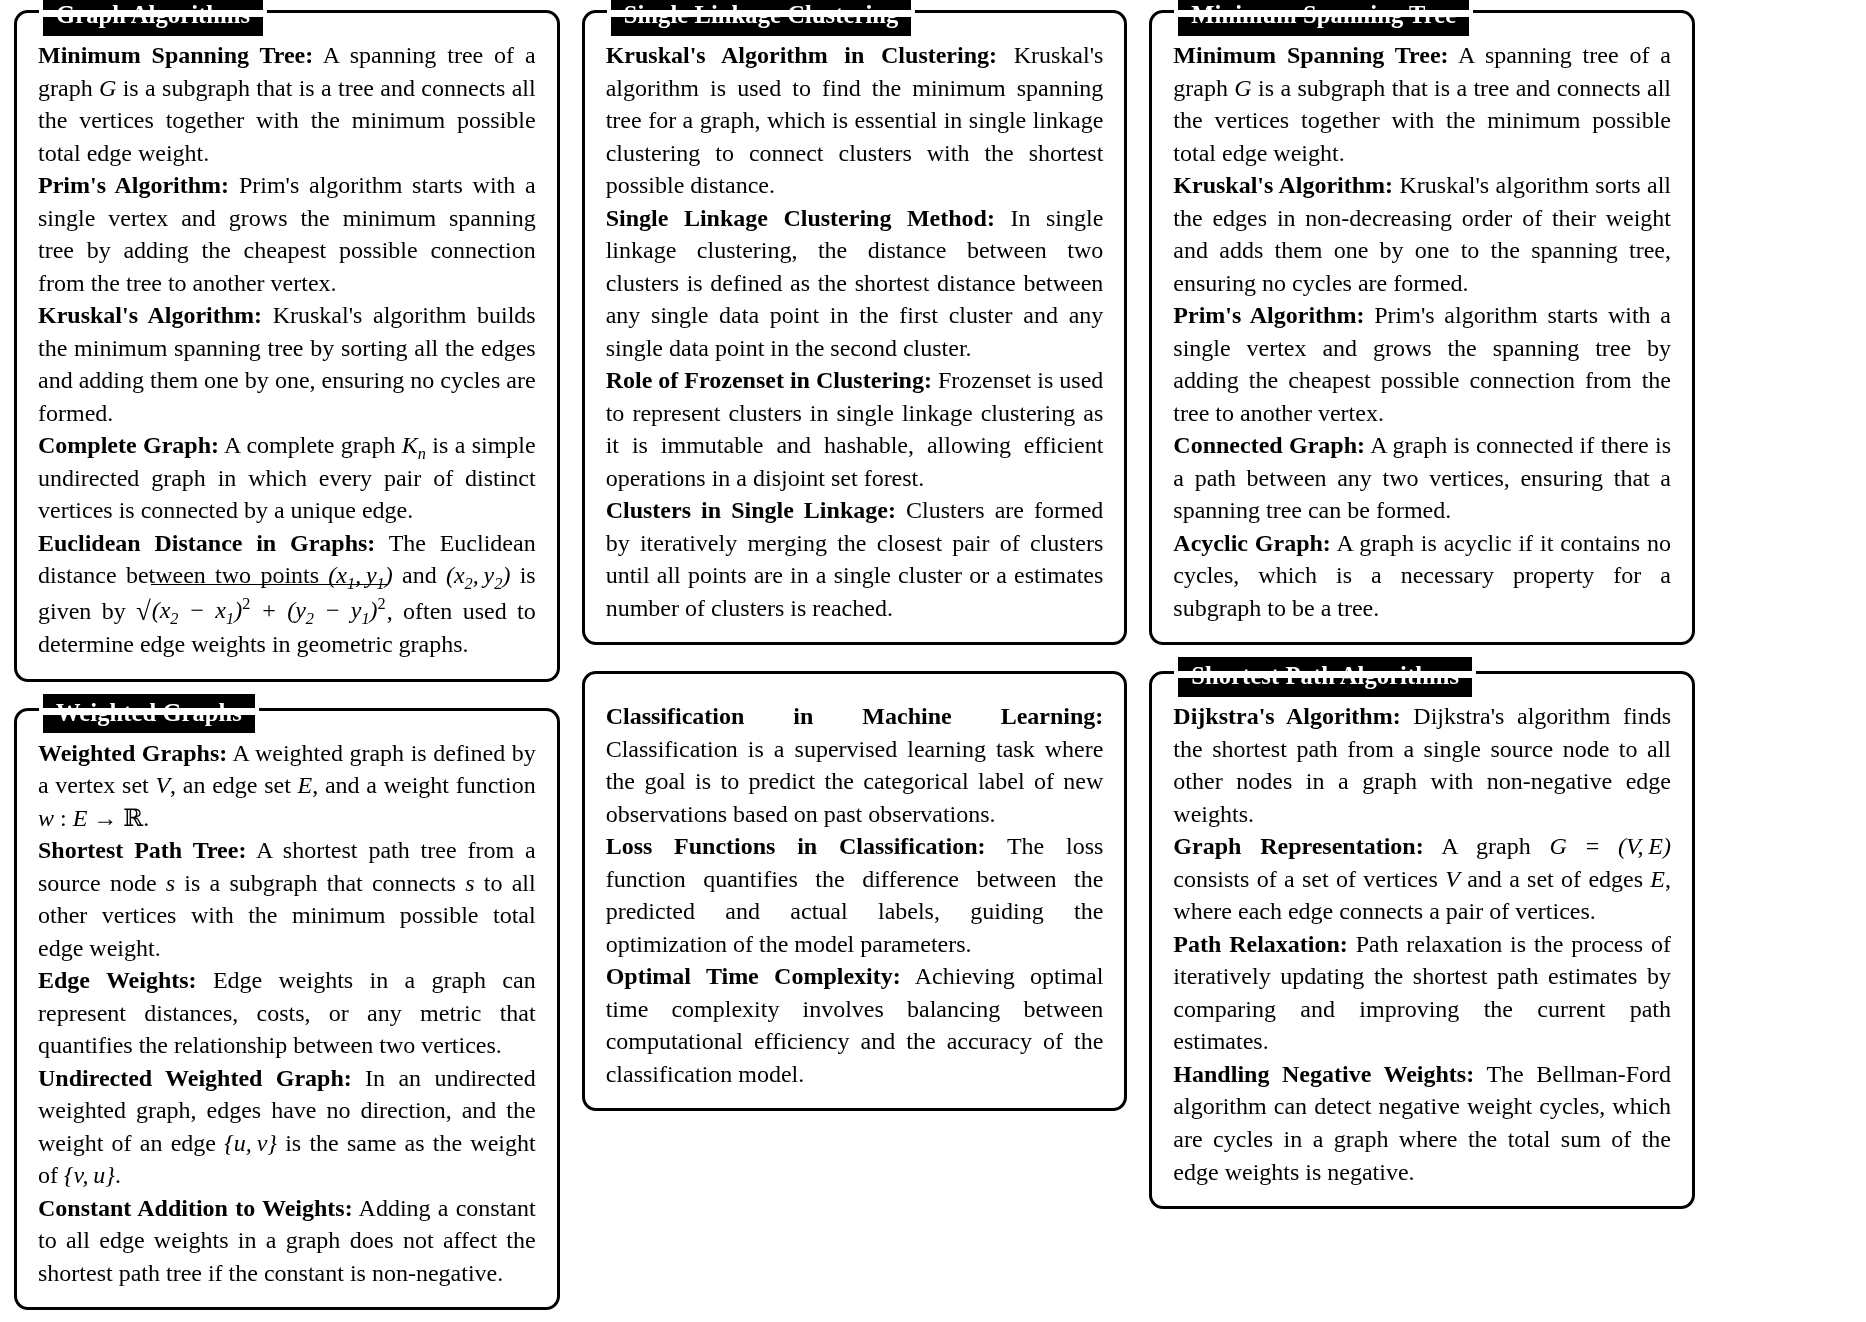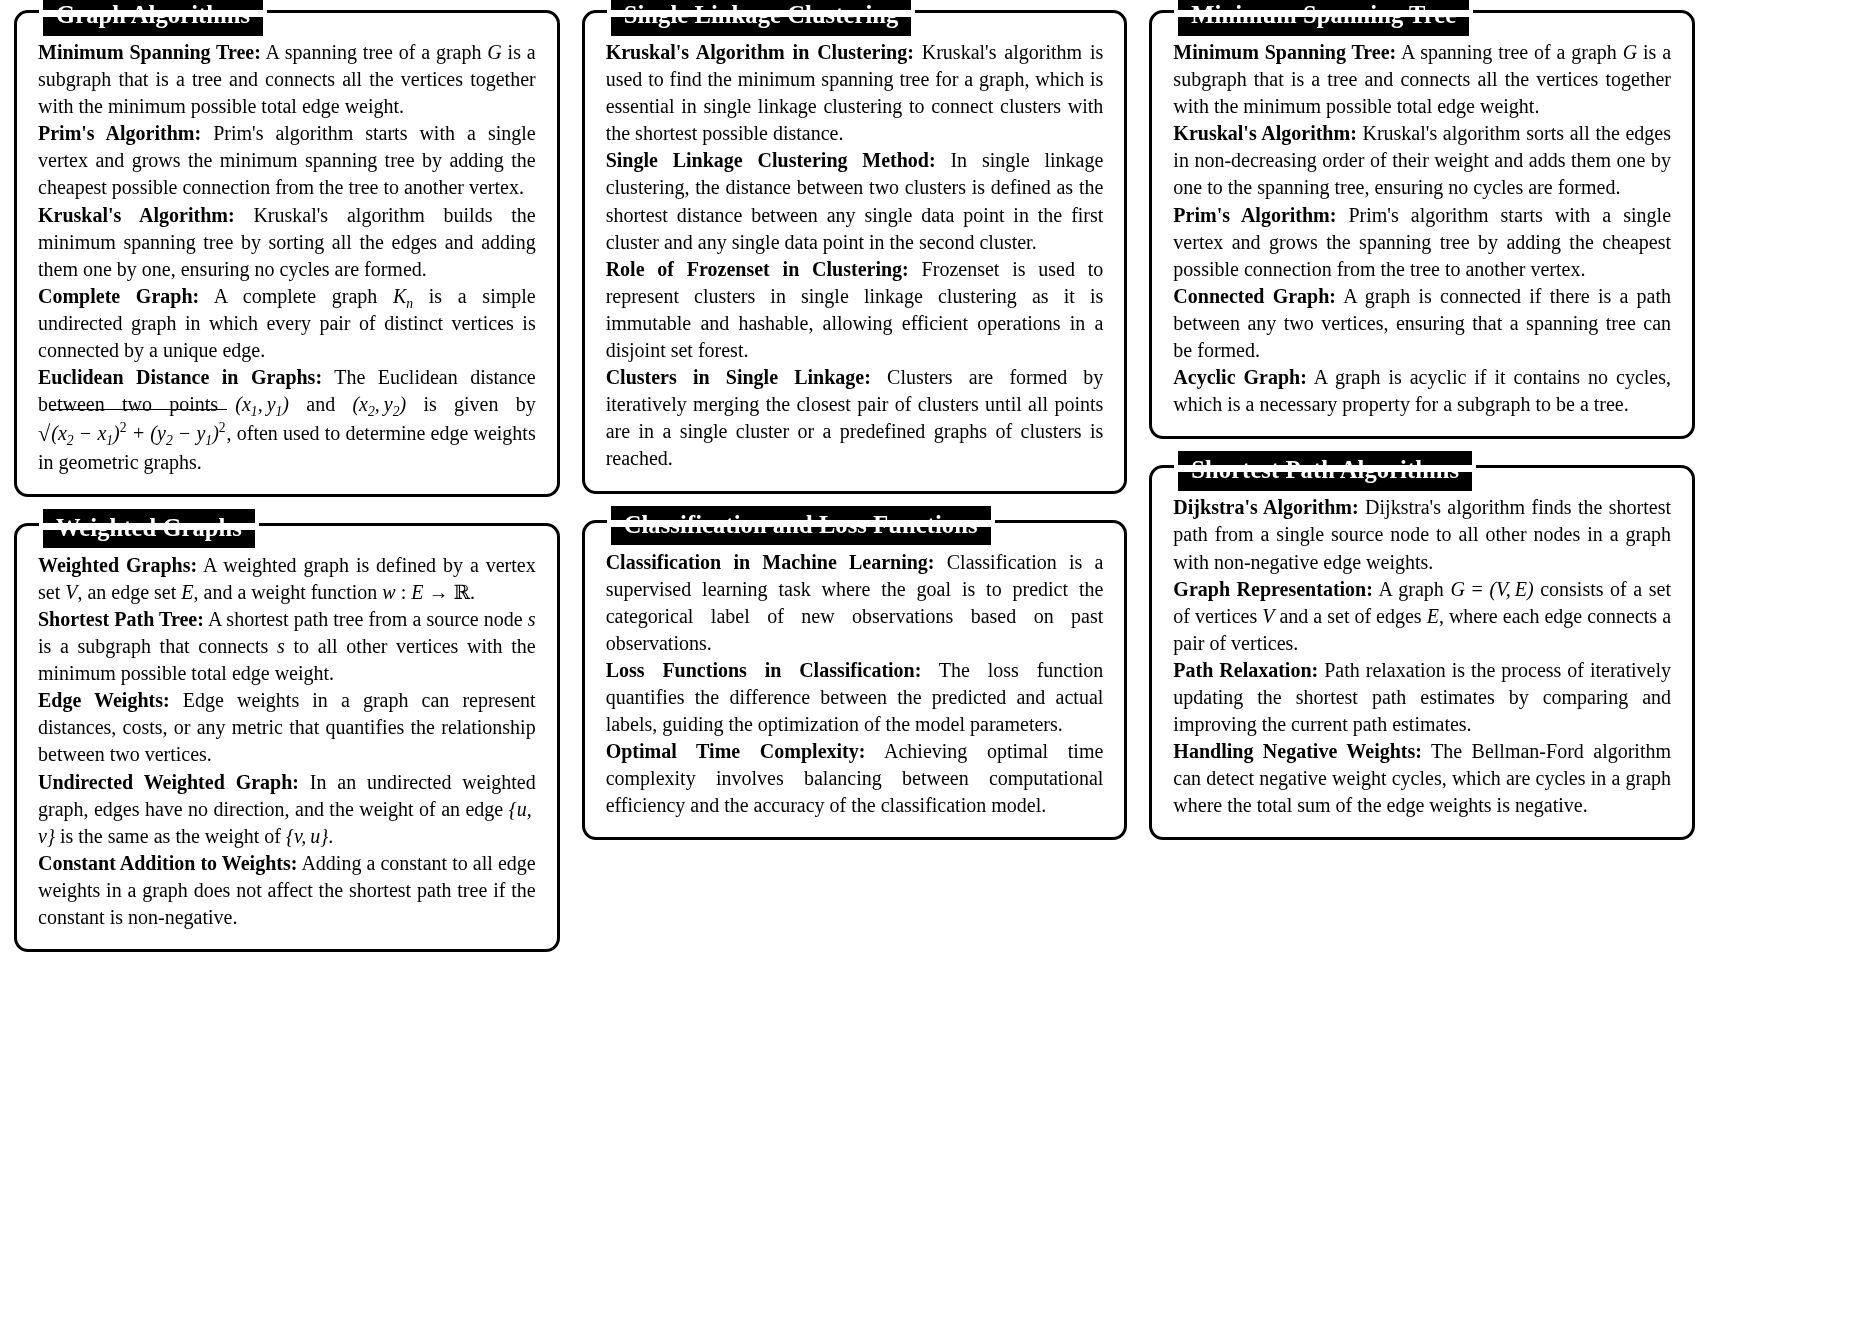--- a/index.html
+++ b/index.html
@@ -76,21 +76,21 @@
     z-index: -1;
   }
 
   .entries {
     margin: 0;
   }
 
   .entry {
     text-align: justify;
     text-justify: inter-word;
-    font-size: 20px;
+    font-size: 24px;
     line-height: 1.355;
     margin: 0;
     hyphens: auto;
     -webkit-hyphens: auto;
   }
 
   .term {
     font-weight: bold;
   }
 
@@ -200,27 +200,26 @@
           <p class="entry">
             <span class="term">Single Linkage Clustering Method:</span>
             <span>In single linkage clustering, the distance between two clusters is defined as the shortest distance between any single data point in the first cluster and any single data point in the second cluster.</span>
           </p>
           <p class="entry">
             <span class="term">Role of Frozenset in Clustering:</span>
             <span>Frozenset is used to represent clusters in single linkage clustering as it is immutable and hashable, allowing efficient operations in a disjoint set forest.</span>
           </p>
           <p class="entry">
             <span class="term">Clusters in Single Linkage:</span>
-            <span>Clusters are formed by iteratively merging the closest pair of clusters until all points are in a single cluster or a predefined graphs of clusters is reached.</span>
-          </p>
-        </div>
-      </section>
-
-      <section class="box">
-        <div class="box-title">Classification and Loss Functions</div>
+            <span>Clusters are formed by iteratively merging the closest pair of clusters until all points are in a single cluster or a estimates number of clusters is reached.</span>
+          </p>
+        </div>
+      </section>
+
+      <section class="box">
         <div class="entries">
           <p class="entry">
             <span class="term">Classification in Machine Learning:</span>
             <span>Classification is a supervised learning task where the goal is to predict the categorical label of new observations based on past observations.</span>
           </p>
           <p class="entry">
             <span class="term">Loss Functions in Classification:</span>
             <span>The loss function quantifies the difference between the predicted and actual labels, guiding the optimization of the model parameters.</span>
           </p>
           <p class="entry">

